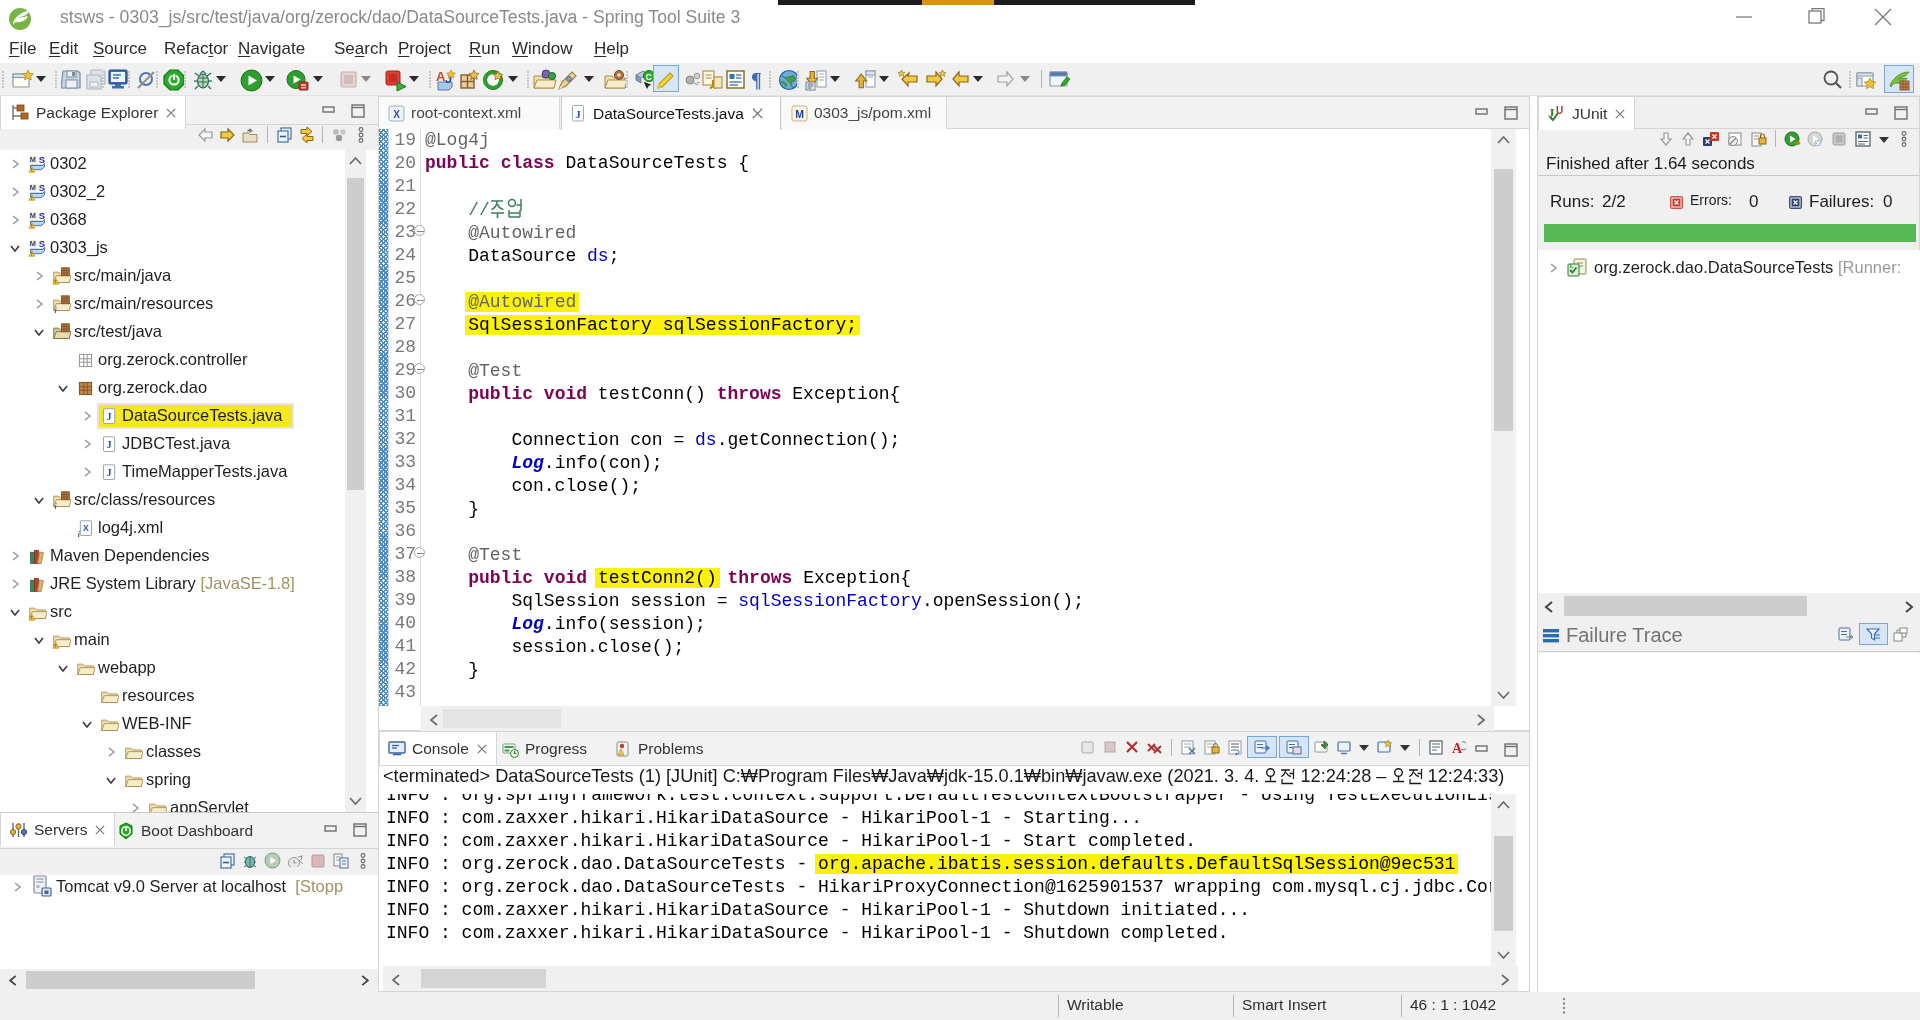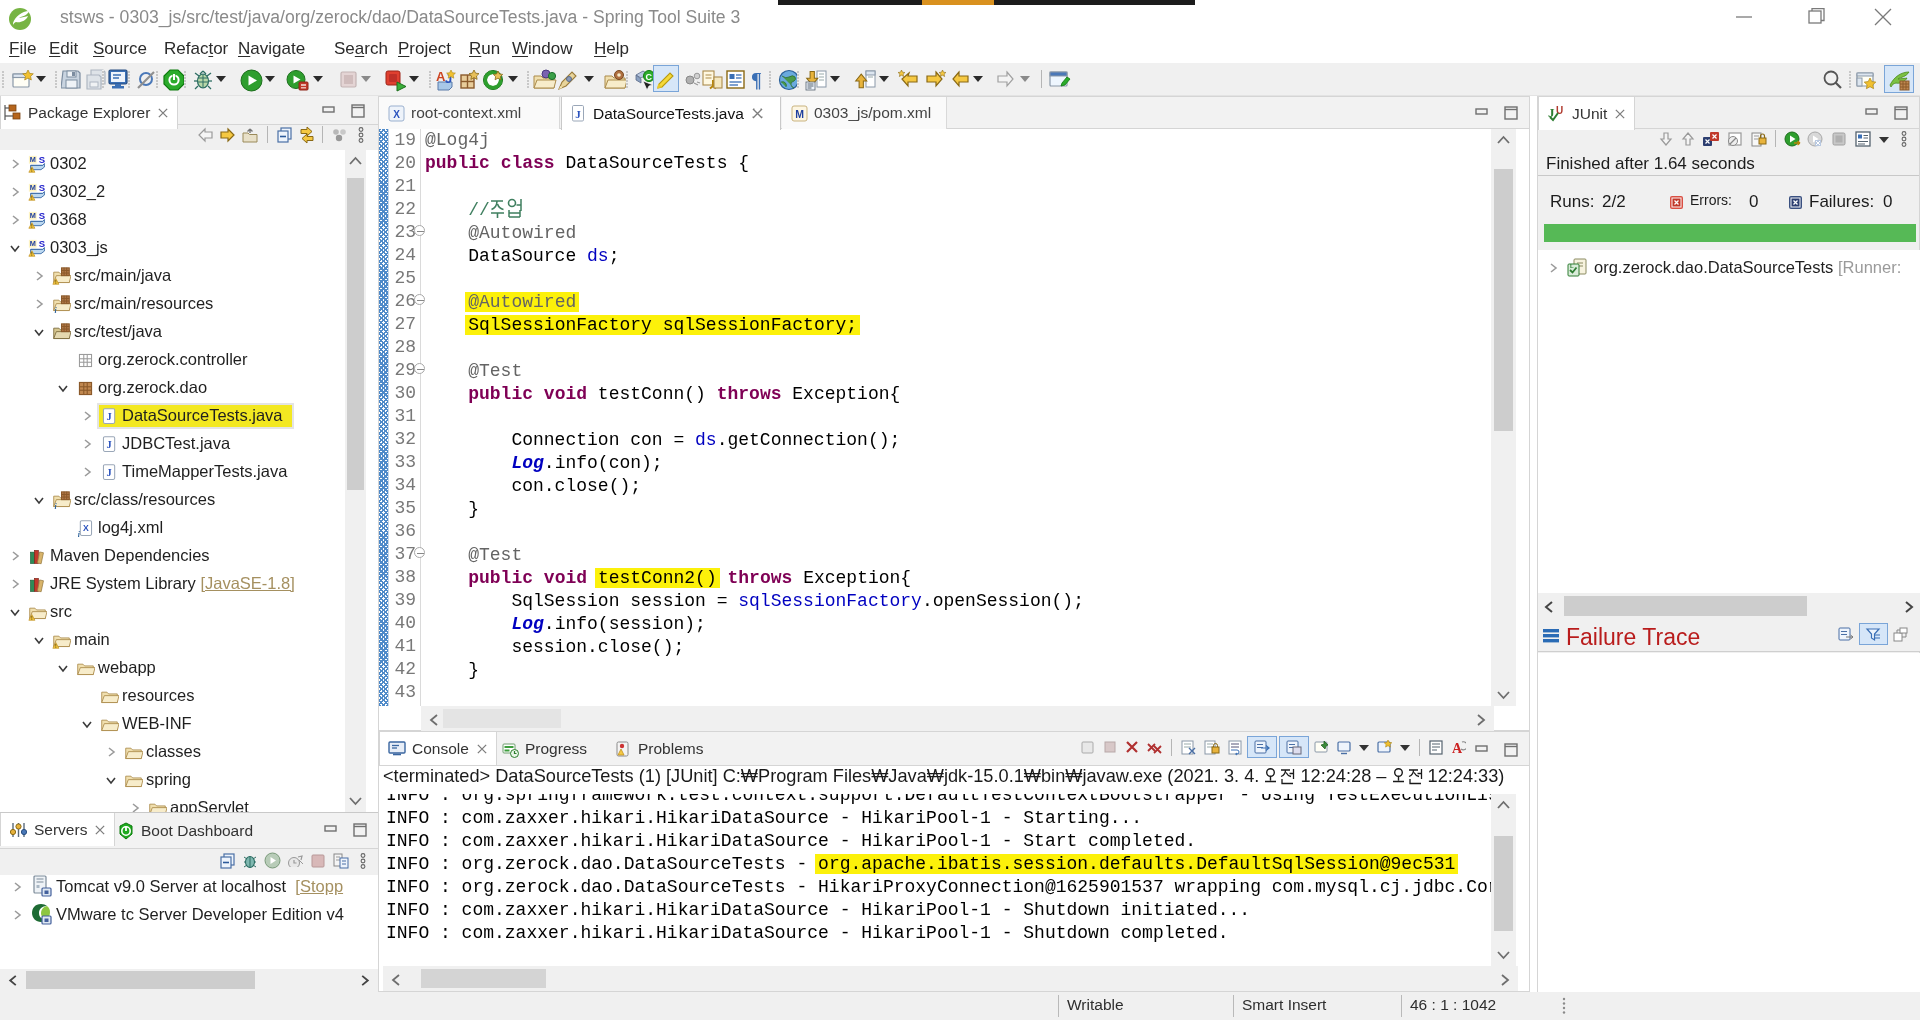--- a/index.html
+++ b/index.html
@@ -24,21 +24,21 @@
   
   .panel { position:absolute; background:#f0f0f0; border:1px solid #d5d5d5; }
   .tabbar { position:absolute; left:0; top:0; right:0; height:32px; background:#f2f2f2; border-bottom:1px solid #d5d5d5; }
   .tab { position:absolute; top:0; height:32px; display:flex; align-items:center; padding:0 8px; font-size:15.5px; color:#333; }
   .tab.active { background:#fff; border-right:1px solid #d5d5d5; border-left:1px solid #d5d5d5; height:33px !important; z-index:2; }
   
   #pkgpanel { left:0; top:96px; width:378px; height:716px; border:none; background:#f0f0f0; }
   #pkgtree { position:absolute; left:0; top:54px; width:378px; height:662px; background:#fff; overflow:hidden; }
   .trow { position:absolute; left:0; width:100%; height:28px; font-size:16.5px; color:#1f1f1f; white-space:nowrap; }
   .trow .lbl { position:absolute; z-index:1; top:4px; }
-  .dec { color:#a59060;text-decoration:underline; }
+  .dec { color:#a59060; }
   .exp { position:absolute; top:7px; width:14px; height:14px; }
   .ticon { position:absolute; z-index:1; top:5px; width:18px; height:18px; display:inline-block; }
   
   #editor { left:378px; top:96px; width:1152px; height:635px; background:#fff; border-left:1px solid #d5d5d5; }
   #edtabs { position:absolute; left:0; top:0; width:100%; height:32px; background:#f2f2f2; border-bottom:1px solid #d5d5d5; }
   .edtab { position:absolute; top:0; height:32px; font-size:15.5px; color:#444; display:flex; align-items:center; }
   #hatch { position:absolute; left:0; top:32px; width:10px; height:577px; background:#fff;
      background-image:repeating-linear-gradient(45deg,#4f8ac9 0 1.6px,rgba(255,255,255,0) 1.6px 3.2px),repeating-linear-gradient(-45deg,#4f8ac9 0 1.6px,rgba(255,255,255,0) 1.6px 3.2px); border-right:1px solid #c8d8ea; }
   #ruler { position:absolute; left:41px; top:32px; width:1px; height:577px; background:#dadada; }
   #lnums { position:absolute; left:9px; top:32px; width:28px; height:577px; font-family:"Liberation Mono",monospace; font-size:18px; line-height:23px; color:#787878; text-align:right; }
@@ -333,21 +333,21 @@
         <rect x="12" y="12" width="9" height="9" fill="#c08850"></rect>
         <line x1="12" y1="15" x2="21" y2="15"></line>
         <line x1="12" y1="18" x2="21" y2="18"></line>
         <line x1="15" y1="12" x2="15" y2="21"></line>
         <line x1="18" y1="12" x2="18" y2="21"></line>
       </g>
     </svg>
 
   <div class="panel" id="pkgpanel">
     <div class="tabbar" style="height:29px">
-      <div class="tab active" style="left:0;height:29px;padding-left:2px">
+      <div class="tab active" style="left:0;height:29px;padding-left:10px">
         <svg style="margin-right:7px" width="18" height="17" viewBox="0 0 18 17">
             <g fill="#b5651d" stroke="#7a4412" stroke-width="0.8">
               <rect x="6" y="1" width="7" height="6"></rect>
               <rect x="10" y="9" width="7" height="6"></rect>
             </g>
             <g stroke="#555" stroke-width="1.2" fill="none">
               <line x1="2" y1="1" x2="2" y2="16"></line>
               <line x1="2" y1="4" x2="6" y2="4"></line>
               <line x1="2" y1="12" x2="10" y2="12"></line>
             </g>
@@ -1043,32 +1043,20 @@
         <svg class="abs" style="left:31px;top:2px" width="21" height="22" viewBox="0 0 21 22">
             <rect x="3" y="1" width="12" height="17" rx="1" fill="#eef2f6" stroke="#7d8b99" stroke-width="1.2"></rect>
             <line x1="5.5" y1="4" x2="12.5" y2="4" stroke="#7d8b99"></line>
             <line x1="5.5" y1="7" x2="12.5" y2="7" stroke="#7d8b99"></line>
             <rect x="5.5" y="10" width="3" height="3" fill="#aab7c4"></rect>
             <rect x="11" y="13" width="9" height="8" rx="1" fill="#dfe8f2" stroke="#44609c" stroke-width="1.2"></rect>
             <rect x="13.5" y="15.5" width="4" height="3.5" fill="#44609c"></rect>
           </svg>
         <span class="lbl" style="left:56px">Tomcat v9.0 Server at localhost&nbsp;&nbsp;<span class="dec">[Stopp</span></span>
       </div>
-      <div class="trow" style="top:26px">
-        <svg class="exp" style="left:10px" viewBox="0 0 14 14">
-            <path d="M5 3 L10 7 L5 11" fill="none" stroke="#9b9b9b" stroke-width="1.6"></path>
-          </svg>
-        <svg class="abs" style="left:31px;top:2px" width="21" height="22" viewBox="0 0 21 22">
-            <path d="M10 1 C4 1 1 5 1 10 C1 15 5 19 10 19 C13 19 15 18 16 16 C12 17 8 15 8 10 C8 6 11 3 16 3 C14.5 1.8 12.5 1 10 1 Z" fill="#1e6b34"></path>
-            <path d="M16 3 C12 4 10 7 10 10 C10 14 13 16 16 16 C18 14 19 12 19 9 C19 6.5 18 4.5 16 3 Z" fill="#8dc63f"></path>
-            <rect x="11" y="13" width="9" height="8" rx="1" fill="#dfe8f2" stroke="#44609c" stroke-width="1.2"></rect>
-            <rect x="13.5" y="15.5" width="4" height="3.5" fill="#44609c"></rect>
-          </svg>
-        <span class="lbl" style="left:56px">VMware tc Server Developer Edition v4</span>
-      </div>
     </div>
     <div class="sb" style="left:0px;top:156px;width:378px;height:22px">
       <svg class="abs" style="left:8px;top:5px" width="10" height="13" viewBox="0 0 10 14">
           <path d="M8 2 L2 7 L8 12" fill="none" stroke="#444" stroke-width="2"></path>
         </svg>
       <div class="sbthumb" style="left:26px;top:2px;width:229px;height:18px"></div>
       <svg class="abs" style="right:8px;top:5px" width="10" height="13" viewBox="0 0 10 14">
           <path d="M2 2 L8 7 L2 12" fill="none" stroke="#444" stroke-width="2"></path>
         </svg>
     </div>
@@ -1189,21 +1177,21 @@
     </div>
 
     <div style="position:absolute;left:0;top:522px;width:382px;height:33px;background:#f0f0f0;border-bottom:1px solid #cfcfcf">
       <svg class="abs" style="left:5px;top:9px" width="17" height="15" viewBox="0 0 17 15">
           <g fill="#2a6bb5">
             <rect x="0" y="1" width="16" height="3.4"></rect>
             <rect x="0" y="6" width="16" height="3.4"></rect>
             <rect x="0" y="11" width="16" height="3.4"></rect>
           </g>
         </svg>
-      <span class="abs" style="left:28px;top:5px;font-size:23px;color:#b91c1c">Failure Trace</span>
+      <span class="abs" style="left:28px;top:5px;font-size:20px;color:#737373">Failure Trace</span>
       <span id="fttools" style="position:absolute;right:8px;top:4px;white-space:nowrap"><svg style="margin:0 3px;vertical-align:middle" width="18" height="17" viewBox="0 0 18 17">
             <rect x="2" y="2" width="11" height="12" rx="1" fill="#eef4fc" stroke="#4a6fa5"></rect>
             <line x1="4" y1="5.5" x2="10" y2="5.5" stroke="#4a6fa5"></line>
             <line x1="4" y1="8.5" x2="10" y2="8.5" stroke="#4a6fa5"></line>
             <path d="M9 11 h7 m-2.5 -2 l2.5 2 -2.5 2" stroke="#777" fill="none"></path>
           </svg><div style="display:inline-block;background:#d6e6f8;border:1px solid #7aa5d8;padding:1px 2px;margin:0 1px;vertical-align:middle"><svg style="margin:0 3px;vertical-align:middle" width="17" height="17" viewBox="0 0 17 17">
               <path d="M2 3 h12 l-4.5 5 v6 l-3 -2 v-4 z" fill="#eef4fc" stroke="#3a6fb5" stroke-width="1.2"></path>
               <line x1="10" y1="9" x2="15" y2="9" stroke="#3a6fb5"></line>
               <line x1="10" y1="12" x2="15" y2="12" stroke="#3a6fb5"></line>
             </svg></div><svg style="margin:0 3px;vertical-align:middle" width="17" height="17" viewBox="0 0 17 17">

